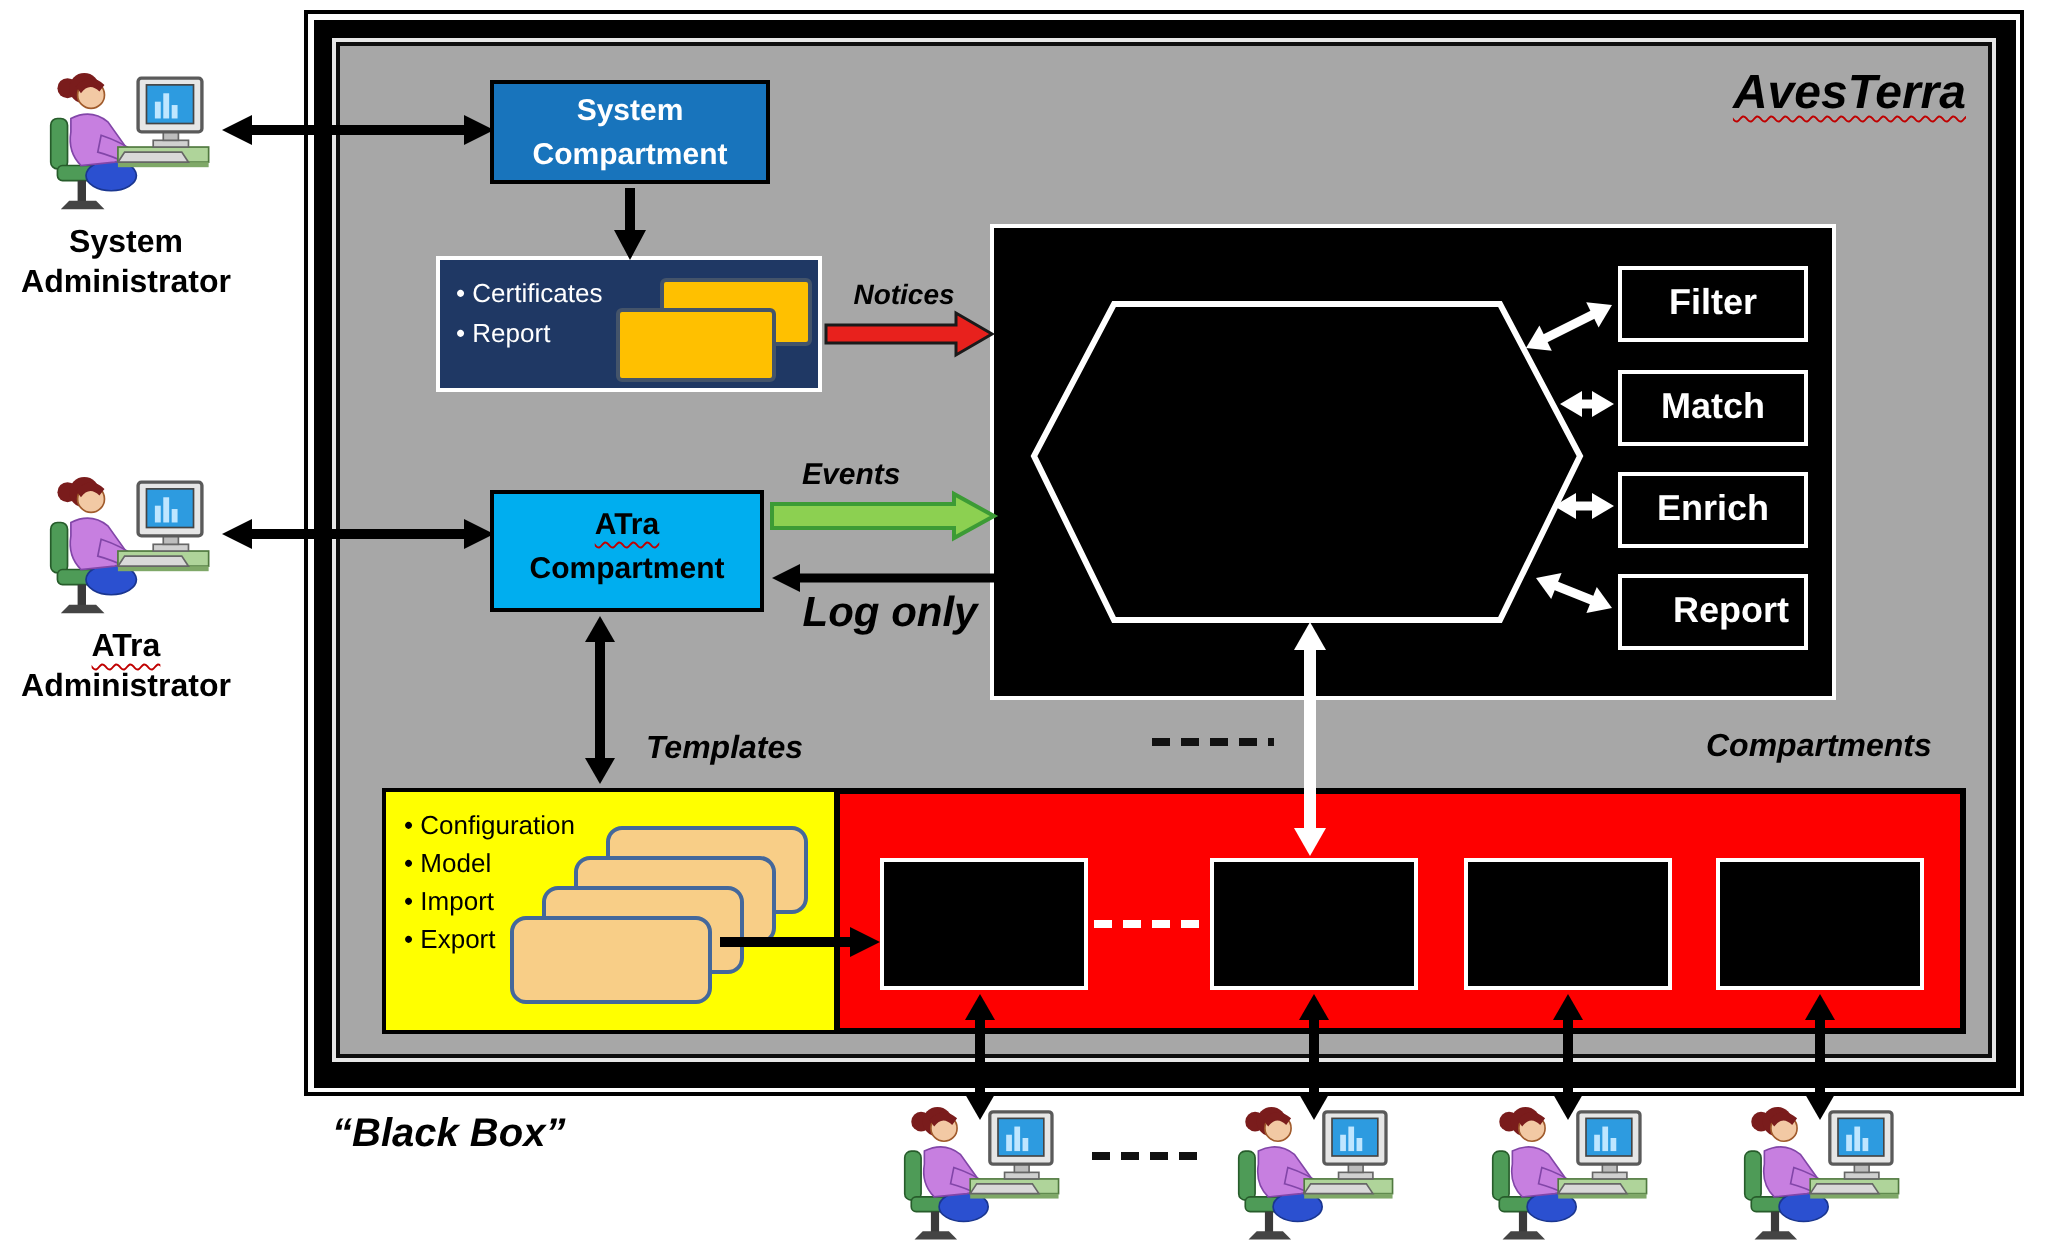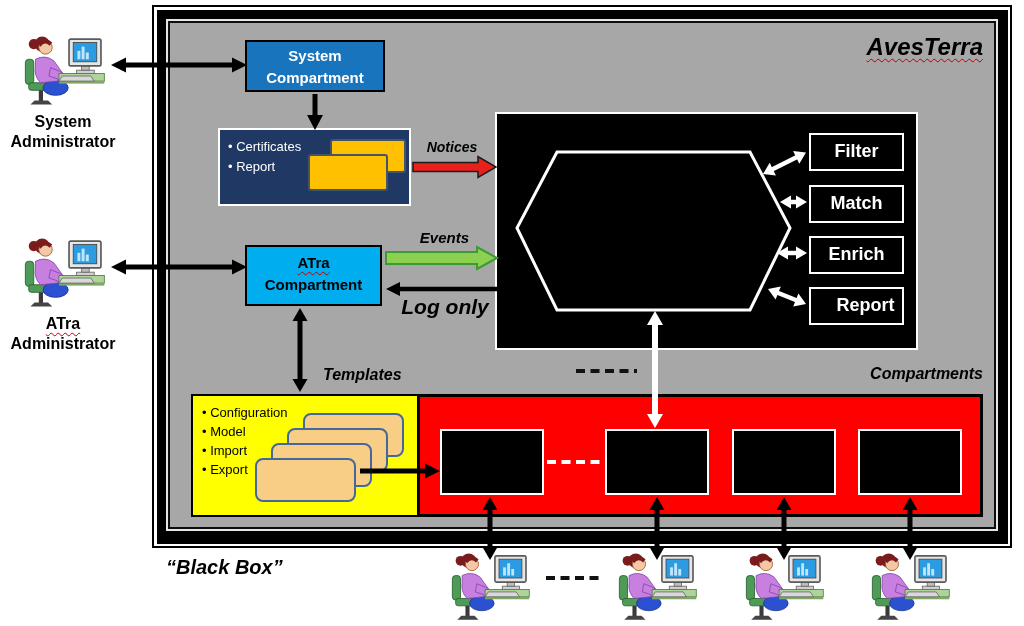--- a/index.html
+++ b/index.html
@@ -9,29 +9,29 @@
   
   .frame-outer{left:152px;top:5px;width:856px;height:539px;border:2px solid #000;background:#fff;}
   .frame-black{left:157px;top:10px;width:851px;height:534px;background:#000;}
   .frame-gray{left:168px;top:21px;width:824px;height:504px;background:#A7A7A7;
               border:2px solid #0d0d0d;outline:2px solid #E6E6E6;}
   
   .ttl{font-weight:bold;font-style:italic;}
   .sp-err{text-decoration:underline wavy #C00000 1px;text-underline-offset:3px;}
   .avesterra{left:780px;top:33px;width:203px;text-align:right;font-size:24px;}
   .lbl-notices{left:412px;top:139px;width:80px;text-align:center;font-size:14px;}
-  .lbl-events{left:384px;top:229px;width:85px;text-align:right;font-size:15px;}
+  .lbl-events{left:401px;top:229px;width:85px;text-align:left;font-size:15px;}
   .lbl-logonly{left:400px;top:295px;width:90px;text-align:center;font-size:21px;}
   .lbl-templates{left:323px;top:366px;width:90px;font-size:16px;}
-  .lbl-compartments{left:820px;top:365px;width:163px;text-align:right;font-size:16px;}
+  .lbl-compartments{left:853px;top:365px;width:163px;text-align:left;font-size:16px;}
   .lbl-blackbox{left:166px;top:556px;font-size:20px;}
   
   .syscomp{left:245px;top:40px;width:140px;height:52px;background:#1874BC;border:2.5px solid #000;
            color:#fff;font-weight:bold;font-size:15px;line-height:22px;text-align:center;padding-top:3px;box-sizing:border-box;}
-  .certbox{left:218px;top:128px;width:193px;height:78px;background:#1F3864;border:2px solid #fff;box-sizing:border-box;}
+  .certbox{left:218px;top:128px;width:193px;height:68px;background:#1F3864;border:2px solid #fff;box-sizing:border-box;}
   .certbox .items{position:absolute;left:8px;top:7px;color:#fff;font-size:13px;line-height:20px;}
   .bullet-row::before{content:"• ";}
   .gold-card{position:absolute;background:#FFC000;border:2px solid #44546A;border-radius:3px;}
   .atracomp{left:245px;top:245px;width:137px;height:61px;background:#00AEEF;border:2.5px solid #000;
             color:#000;font-weight:bold;font-size:15px;line-height:22px;text-align:center;padding-top:5px;box-sizing:border-box;}
   .engine{left:495px;top:112px;width:423px;height:238px;background:#000;border:2px solid #fff;box-sizing:border-box;}
   .hexlabel{left:553px;top:209px;width:200px;text-align:center;color:#fff;font-weight:bold;font-size:34px;}
   .fnbox{left:809px;width:95px;height:38px;background:#000;border:2px solid #fff;box-sizing:border-box;
          color:#fff;font-weight:bold;font-size:18px;text-align:center;line-height:33px;}
   .fn0{top:133px;}.fn1{top:185px;}.fn2{top:236px;}.fn3{top:287px;padding-left:18px;}

